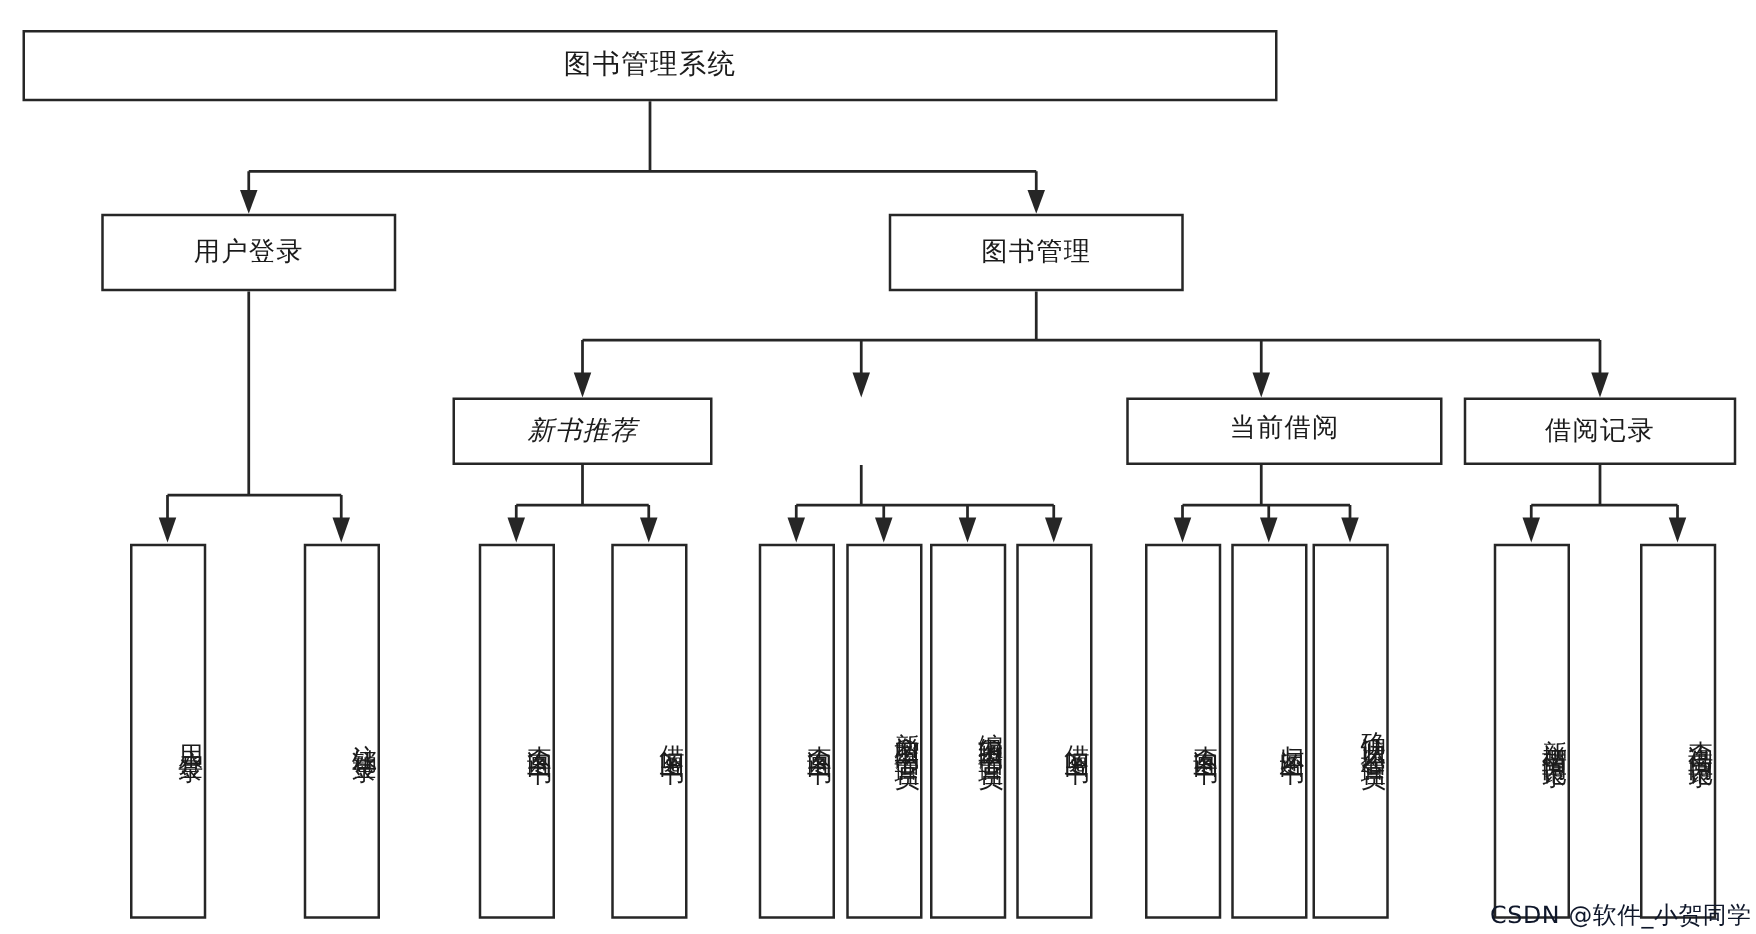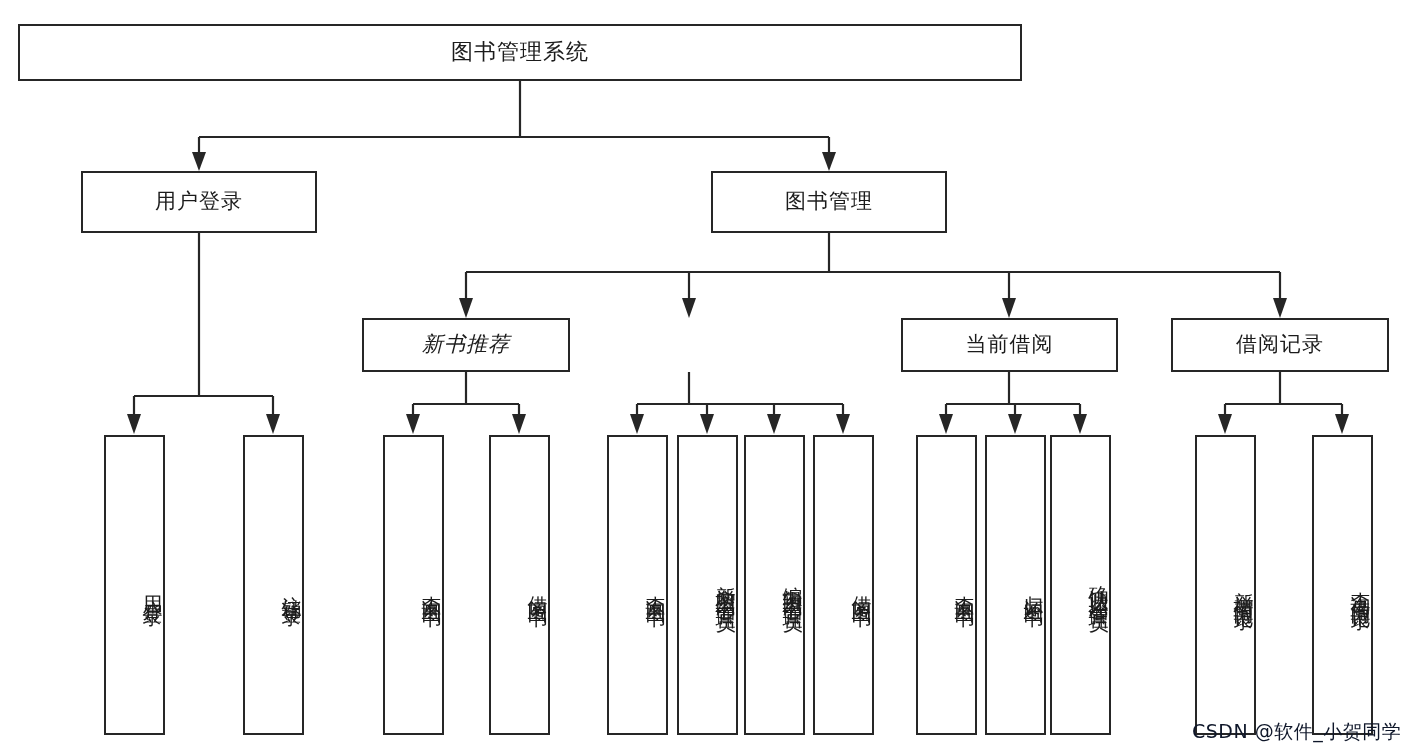--- a/index.html
+++ b/index.html
@@ -152,21 +152,21 @@
   <div class="node horizontal" style="left:81px; top:171px; width:236px; height:62px;">
     <span>用户登录</span>
   </div>
   <div class="node horizontal" style="left:711px; top:171px; width:236px; height:62px;">
     <span>图书管理</span>
   </div>
 
   <div class="node horizontal" style="left:362px; top:318px; width:208px; height:54px;font-style:italic;">
     <span>新书推荐</span>
   </div>
-  <div class="node horizontal" style="left:901px; top:318px; width:217px; height:54px;">
+  <div class="node horizontal" style="left:901px; top:318px; width:253px; height:54px;font-family:Liberation Mono, monospace;">
     <span>当前借阅</span>
   </div>
   <div class="node horizontal" style="left:1171px; top:318px; width:218px; height:54px;">
     <span>借阅记录</span>
   </div>
 
   <div class="node vertical" style="left:104px; top:435px; width:61px; height:300px;">
     <span class="vlabel">用户登录</span>
   </div>
   <div class="node vertical" style="left:243px; top:435px; width:61px; height:300px;">

